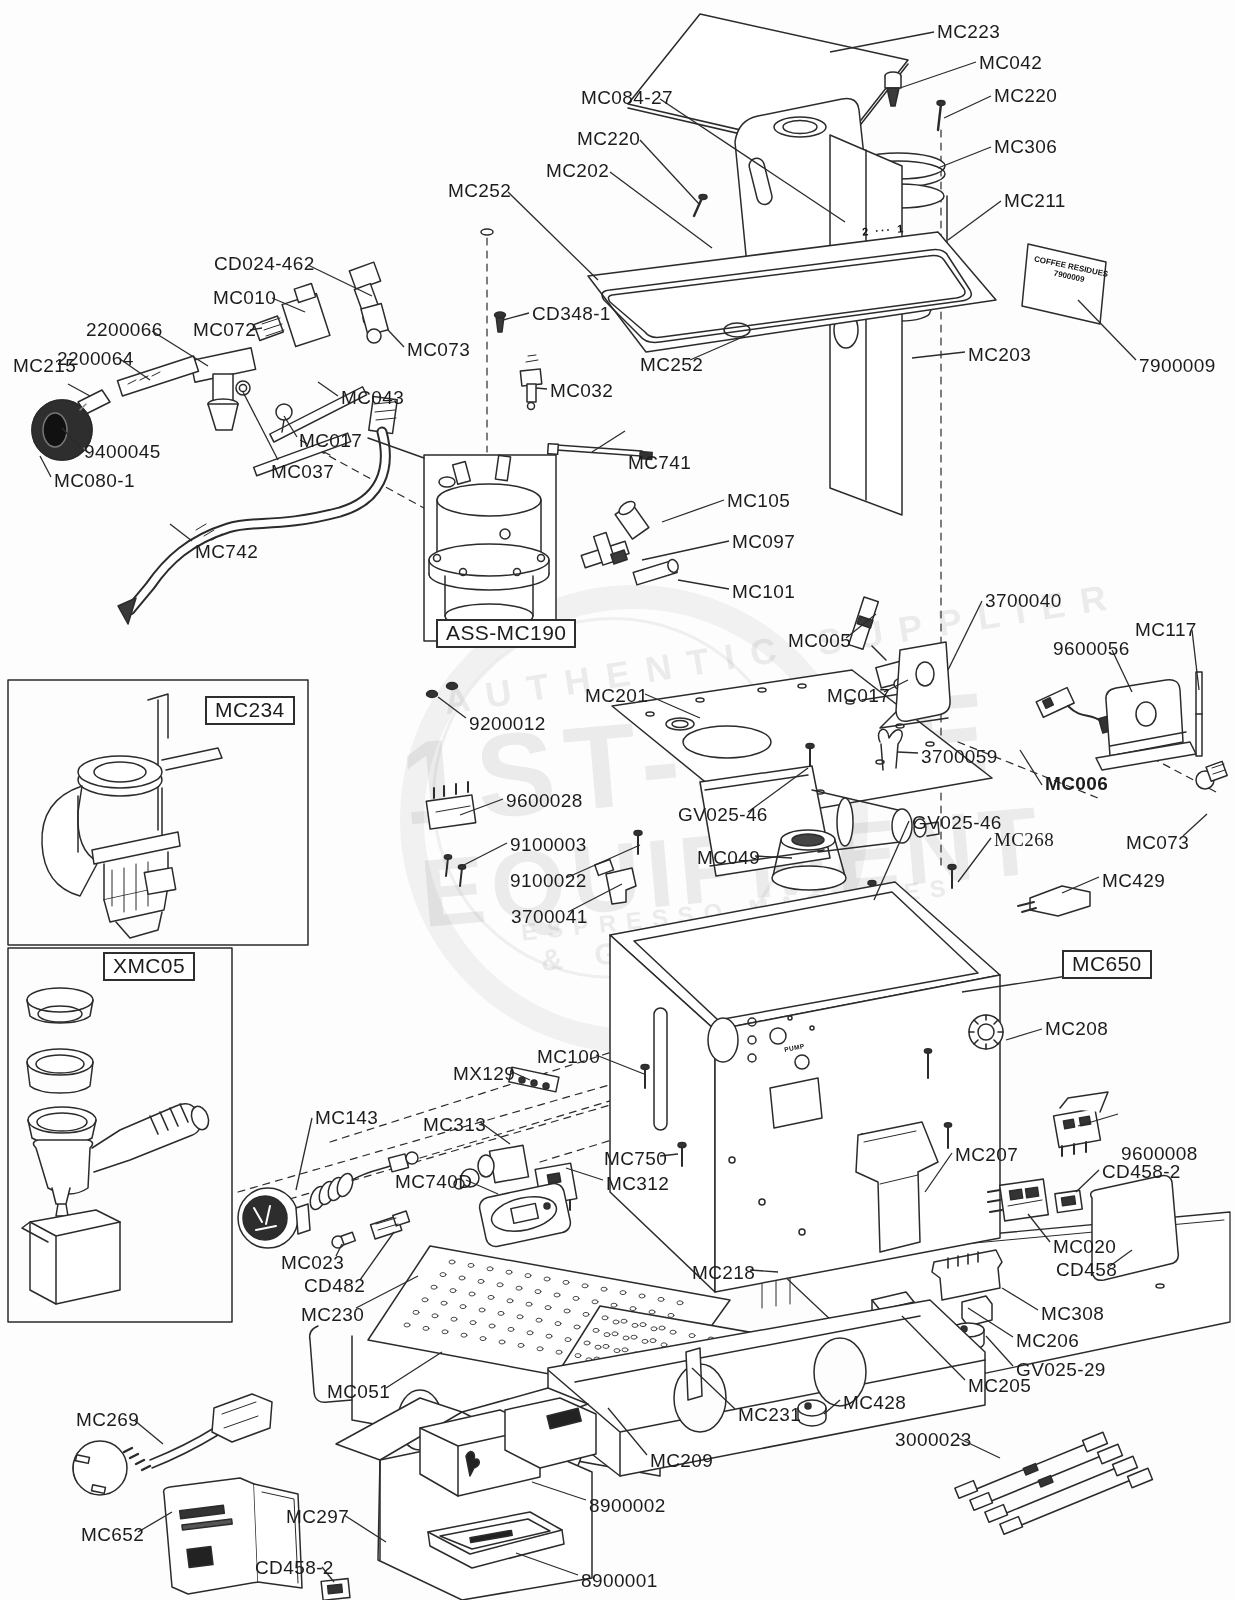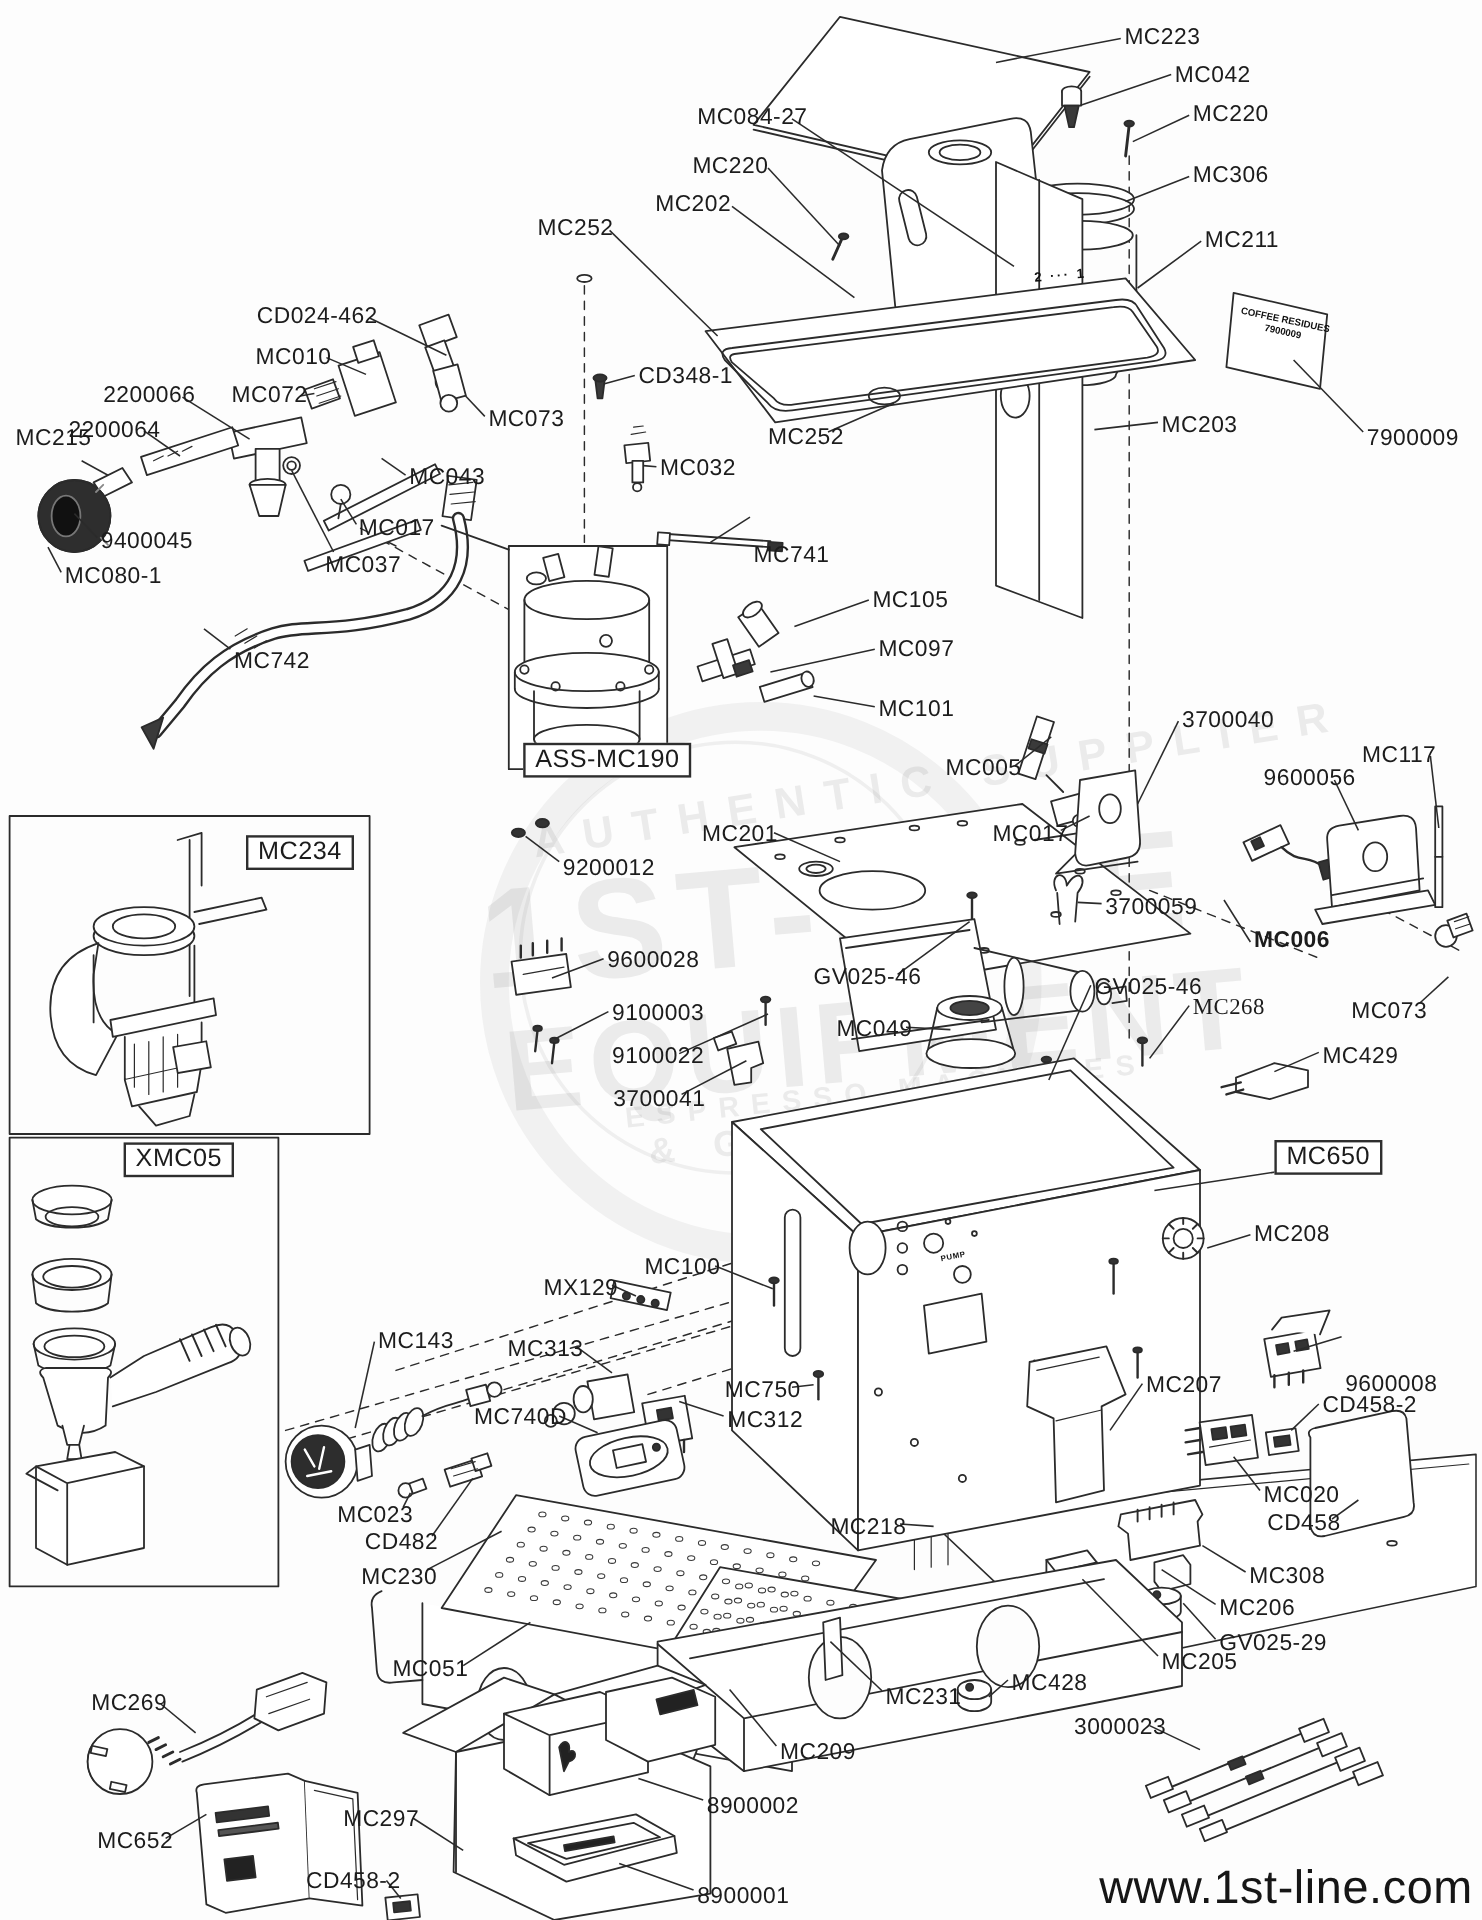--- a/index.html
+++ b/index.html
@@ -751,21 +751,20 @@
       <line x1="578" y1="1575" x2="516" y2="1553" stroke="#2b2b2b" stroke-width="1.3"></line>
     </svg>
 
   <div class="micro" id="sticker-text">
     <div>COFFEE RESIDUES</div>
     <div>7900009</div>
   </div>
   <div class="micro" id="pump-text">PUMP</div>
   <div class="micro" id="tank-marks">2 ··· 1</div>
 
-  <div id="site-url">www.1st-line.com</div>
 
   <div id="labels">
       <div class="lbl" style="left: 937px; top: 22px;">MC223</div>
       <div class="lbl" style="left: 979px; top: 53px;">MC042</div>
       <div class="lbl" style="left: 994px; top: 86px;">MC220</div>
       <div class="lbl" style="left: 581px; top: 88px;">MC084-27</div>
       <div class="lbl" style="left: 577px; top: 129px;">MC220</div>
       <div class="lbl" style="left: 546px; top: 161px;">MC202</div>
       <div class="lbl" style="left: 994px; top: 137px;">MC306</div>
       <div class="lbl" style="left: 1004px; top: 191px;">MC211</div>

